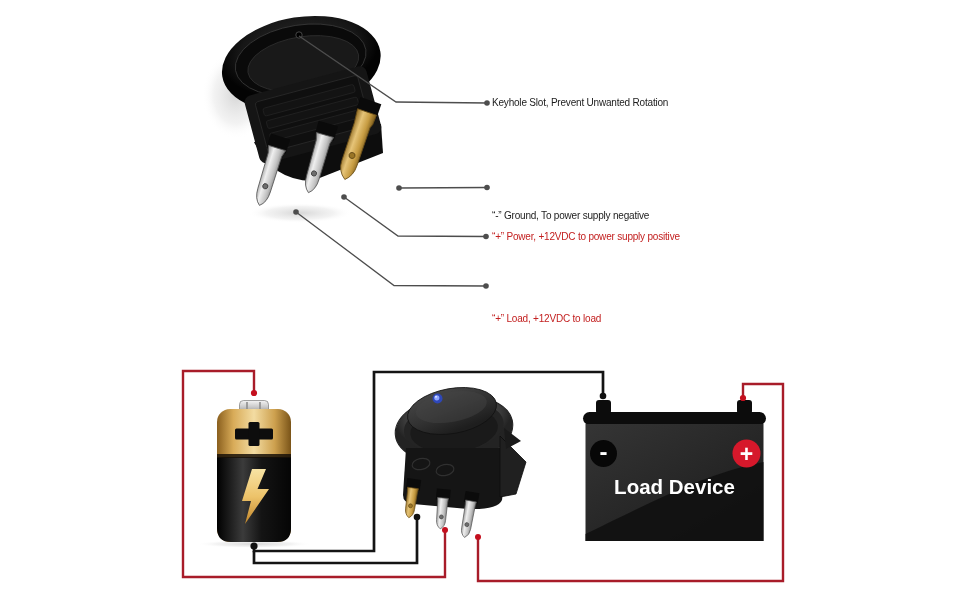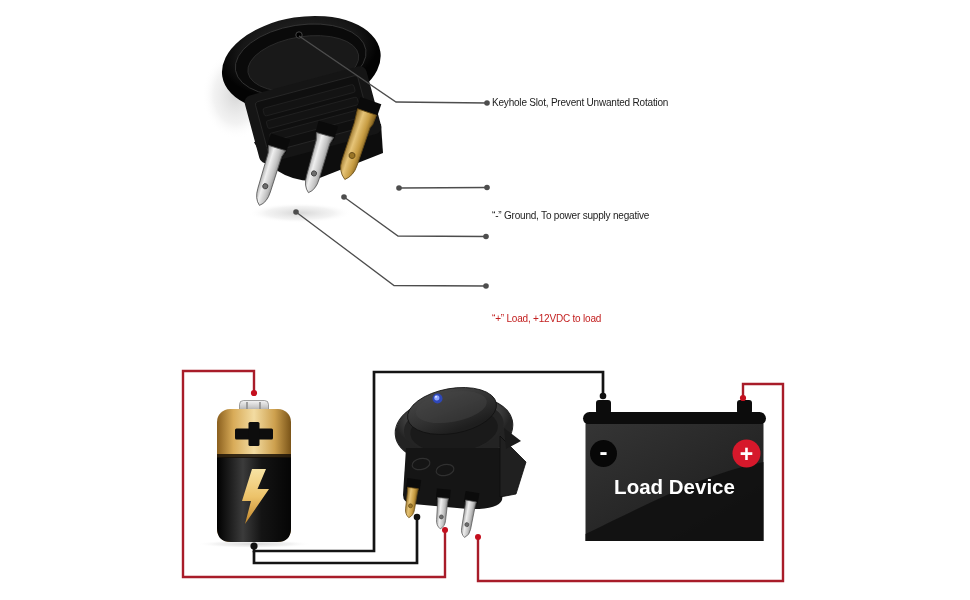--- a/index.html
+++ b/index.html
@@ -214,15 +214,16 @@
       <circle cx="254" cy="393" r="3.1" fill="#c40f1e"></circle>
       <circle cx="445" cy="530" r="3" fill="#c40f1e"></circle>
       <circle cx="478" cy="537" r="3" fill="#c40f1e"></circle>
       <circle cx="743" cy="398" r="3.1" fill="#c40f1e"></circle>
     </g>
   </g>
 </svg>
 
 <div class="callout-label" style="left:492px;top:96px;">Keyhole Slot, Prevent Unwanted Rotation</div>
 <div class="callout-label" style="left:492px;top:181px;margin-top:28px;">“-” Ground, To power supply negative</div>
+<div class="callout-label red" style="left:492px;top:230px;">“+” Power, +12VDC to power supply positive</div>
 <div class="callout-label red" style="left:492px;top:280px;margin-top:32px;">“+” Load, +12VDC to load</div>
 
 </div>
 
 </body></html>

